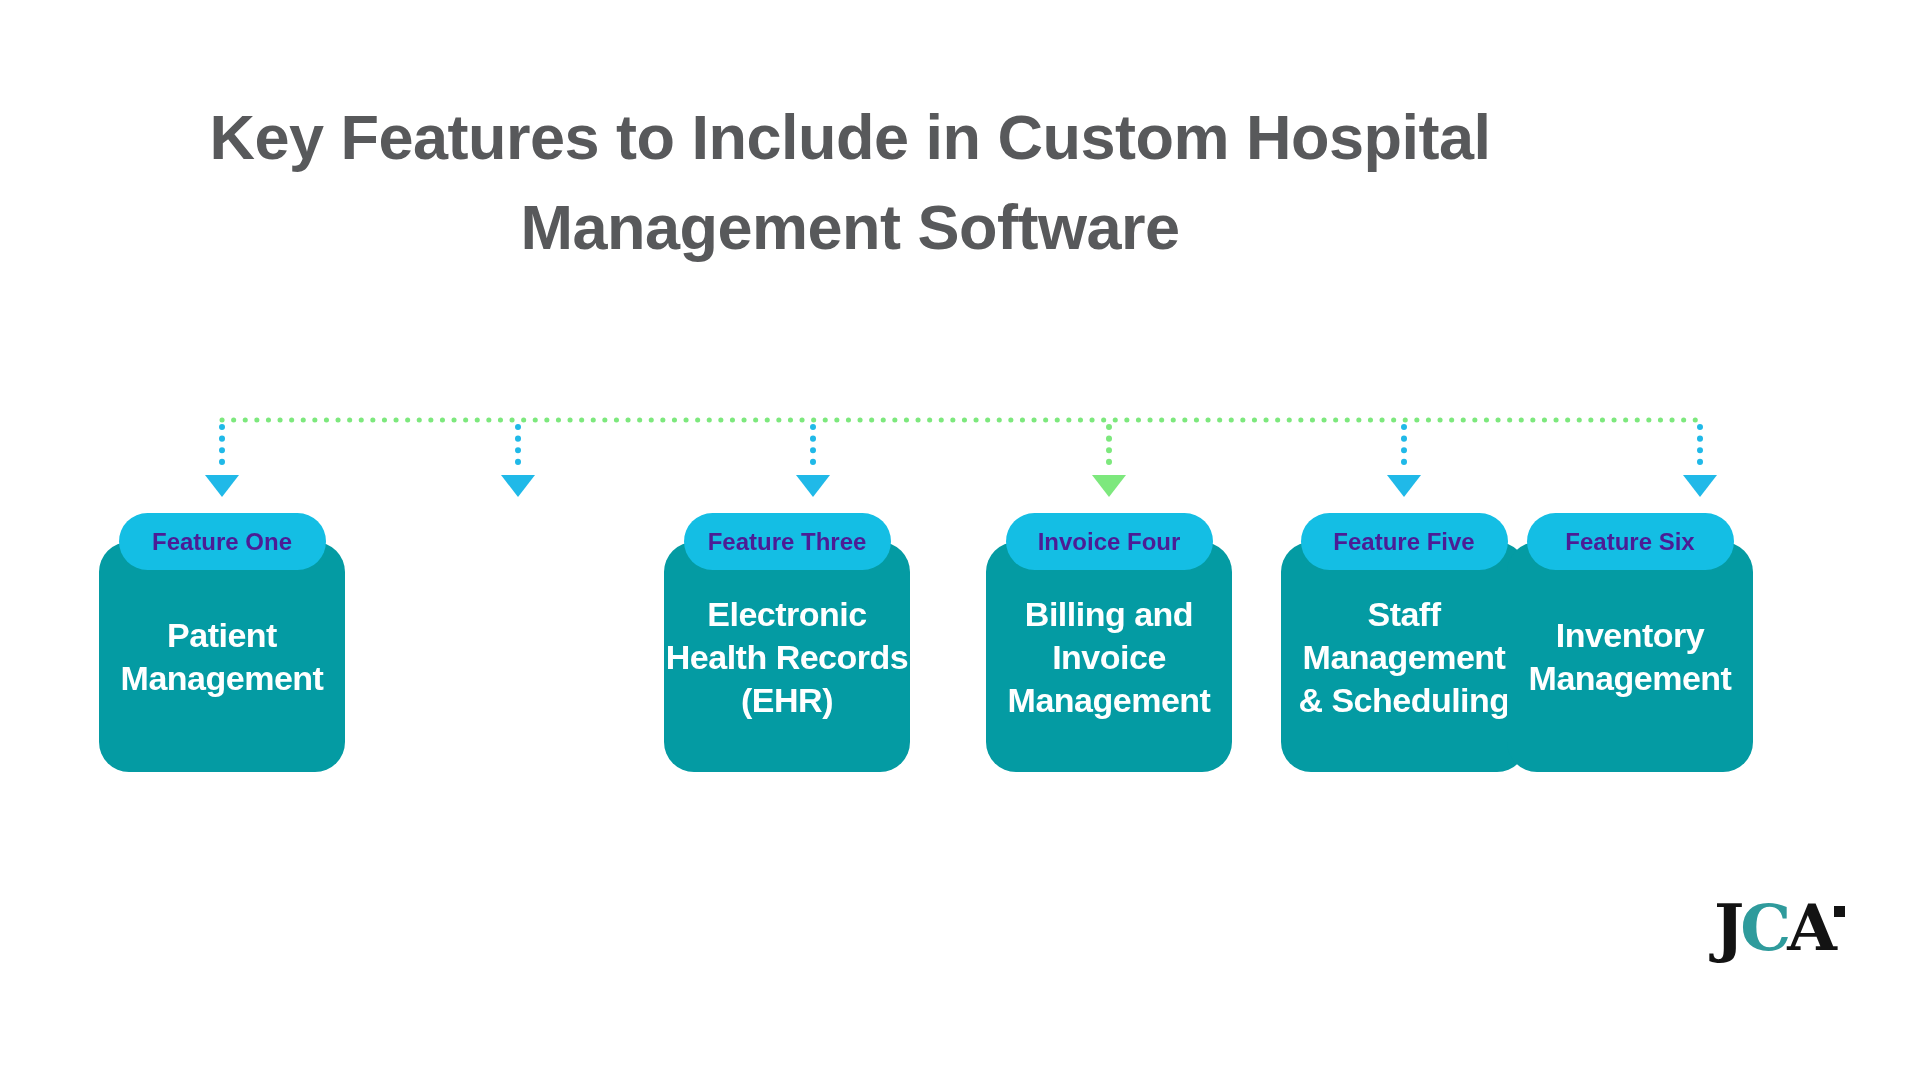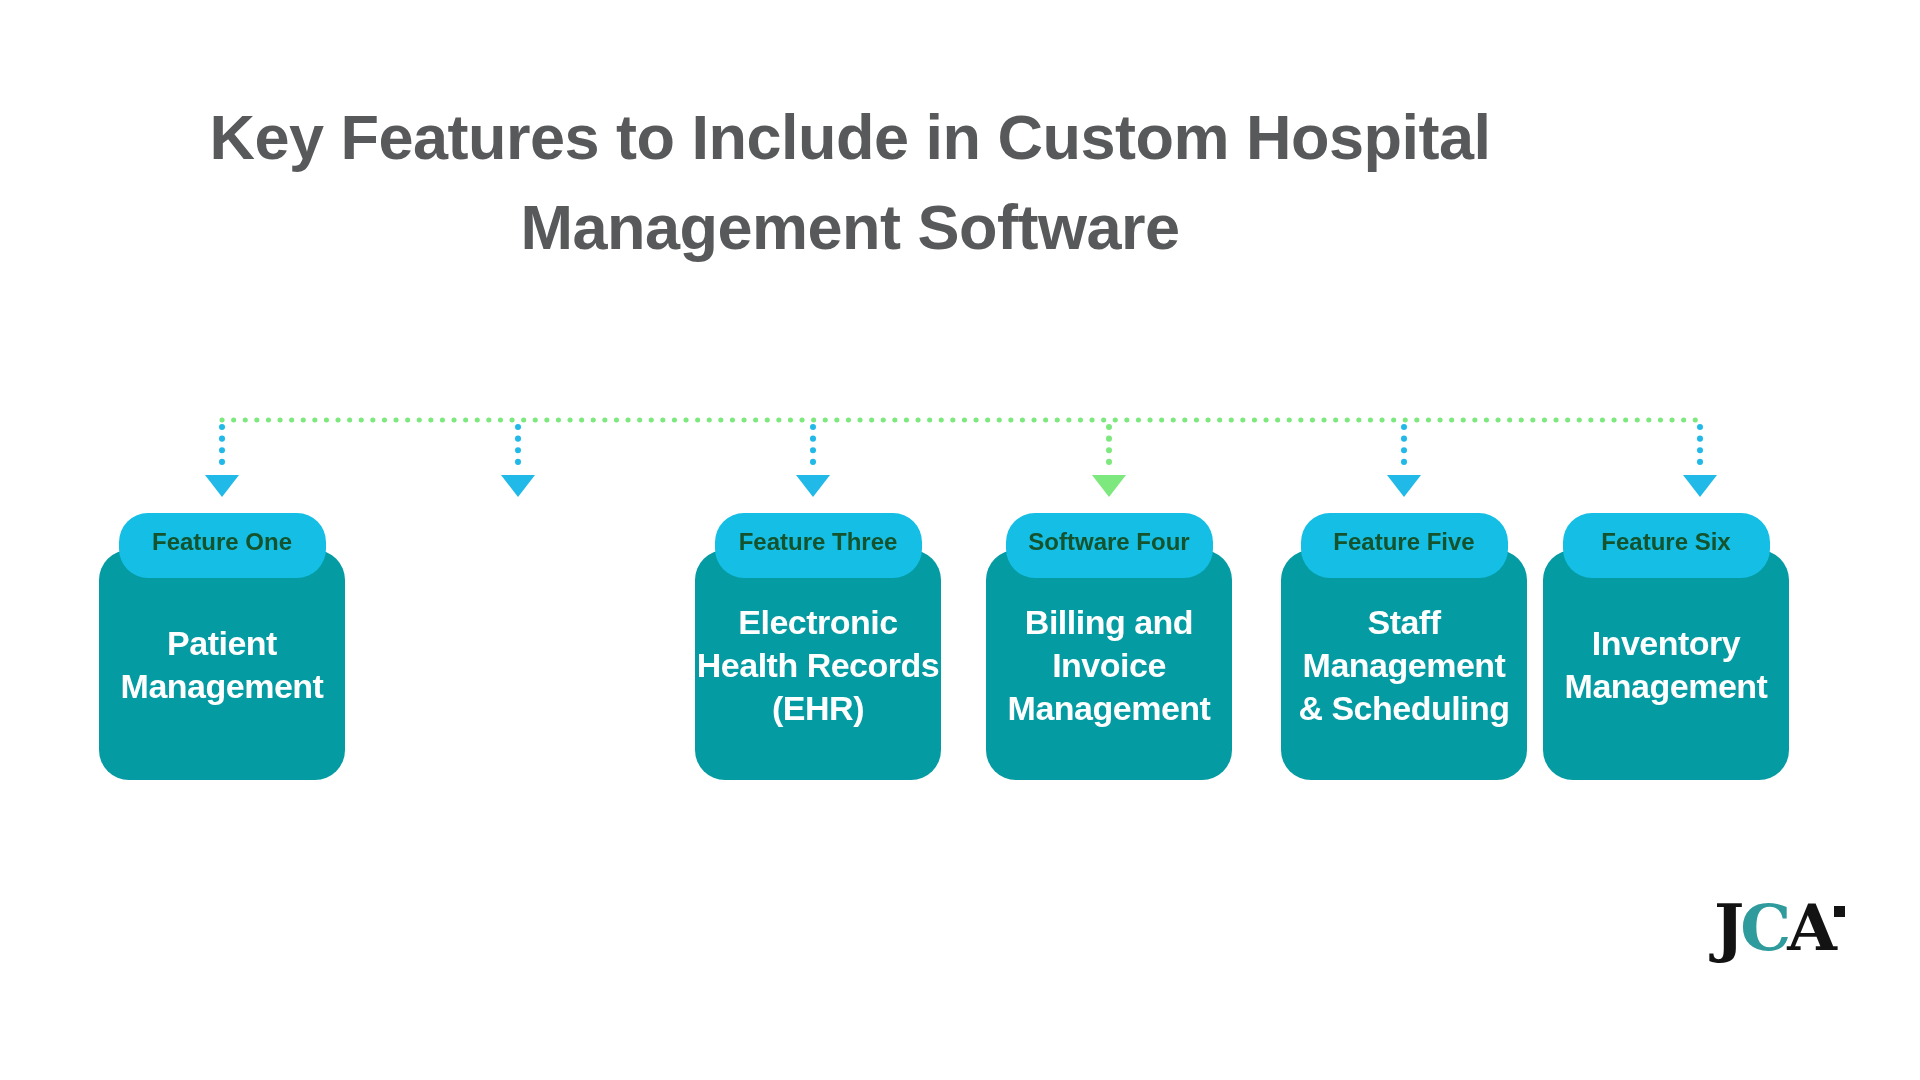--- a/index.html
+++ b/index.html
@@ -39,34 +39,34 @@
   }
 
   
   .card {
     position: absolute;
     top: 513px;
     width: 246px;
   }
   .card-1 { left: 99px; }
   .card-2 { left: 395px; }
-  .card-3 { left: 695px; }
+  .card-3 { left: 664px; }
   .card-4 { left: 986px; }
   .card-5 { left: 1281px; }
-  .card-6 { left: 1543px; }
+  .card-6 { left: 1507px; }
 
   .badge {
     position: relative;
     z-index: 2;
     margin: 0 auto;
     width: 207px;
-    height: 65px;
+    height: 57px;
     border-radius: 29px;
     background: var(--badge-cyan, #14BEE4);
-    color: #14532d;
+    color: #4c1d95;
     font-weight: bold;
     font-size: 24px;
     line-height: 57px;
     text-align: center;
   }
 
   .card-body {
     position: relative;
     z-index: 1;
     margin-top: -28px;
@@ -153,21 +153,21 @@
   <div class="card card-3">
     <div class="badge">Feature Three</div>
     <div class="card-body">
       <div class="card-title">Electronic
 Health Records
 (EHR)</div>
     </div>
   </div>
 
   <div class="card card-4">
-    <div class="badge">Software Four</div>
+    <div class="badge">Invoice Four</div>
     <div class="card-body">
       <div class="card-title">Billing and
 Invoice
 Management</div>
     </div>
   </div>
 
   <div class="card card-5">
     <div class="badge">Feature Five</div>
     <div class="card-body">

